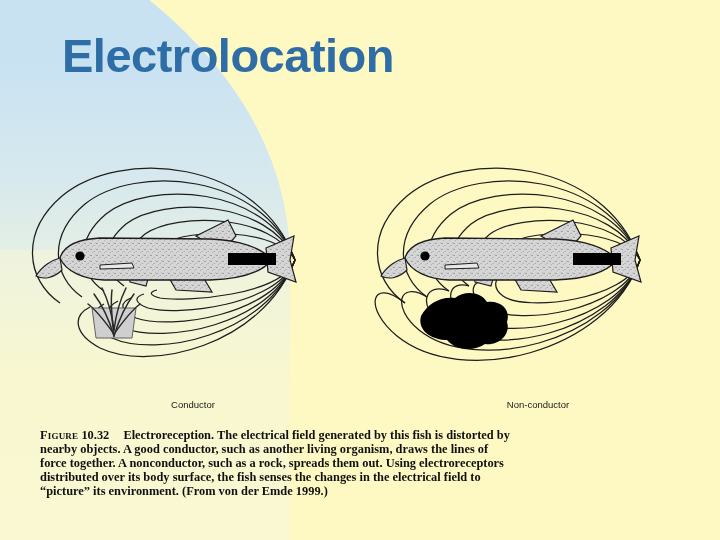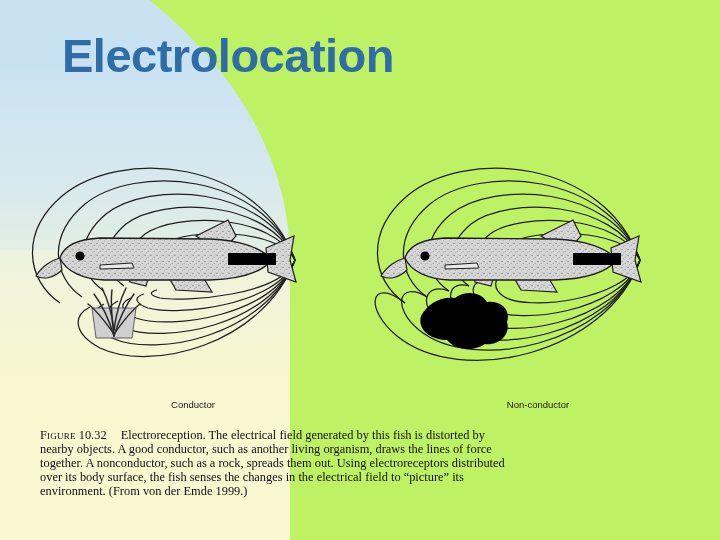--- a/index.html
+++ b/index.html
@@ -10,21 +10,21 @@
     width: 720px;
     height: 540px;
     overflow: hidden;
     font-family: "Liberation Sans", sans-serif;
     background: #ffffff;
   }
   #slide {
     position: relative;
     width: 720px;
     height: 540px;
-    background: #bef264;
+    background: #fef9c3;
     overflow: hidden;
   }
   
   #decor-wash {
     position: absolute;
     left: -330px;
     top: -150px;
     width: 620px;
     height: 820px;
     border-radius: 0 100% 100% 0 / 0 50% 50% 0;
@@ -77,21 +77,21 @@
     text-anchor: middle;
   }
   #caption {
     position: absolute;
     left: 40px;
     top: 428px;
     width: 470px;
     z-index: 5;
     font-family: "Liberation Serif", serif;
     font-size: 12.4px;
-    font-weight: normal;
+    font-weight: bold;
     line-height: 14.1px;
     color: #111111;
     text-align: left;
   }
   #caption .figlabel {
     font-variant: small-caps;
     letter-spacing: 0.2px;
   }
   #caption .fignum {
     margin-right: 11px;

